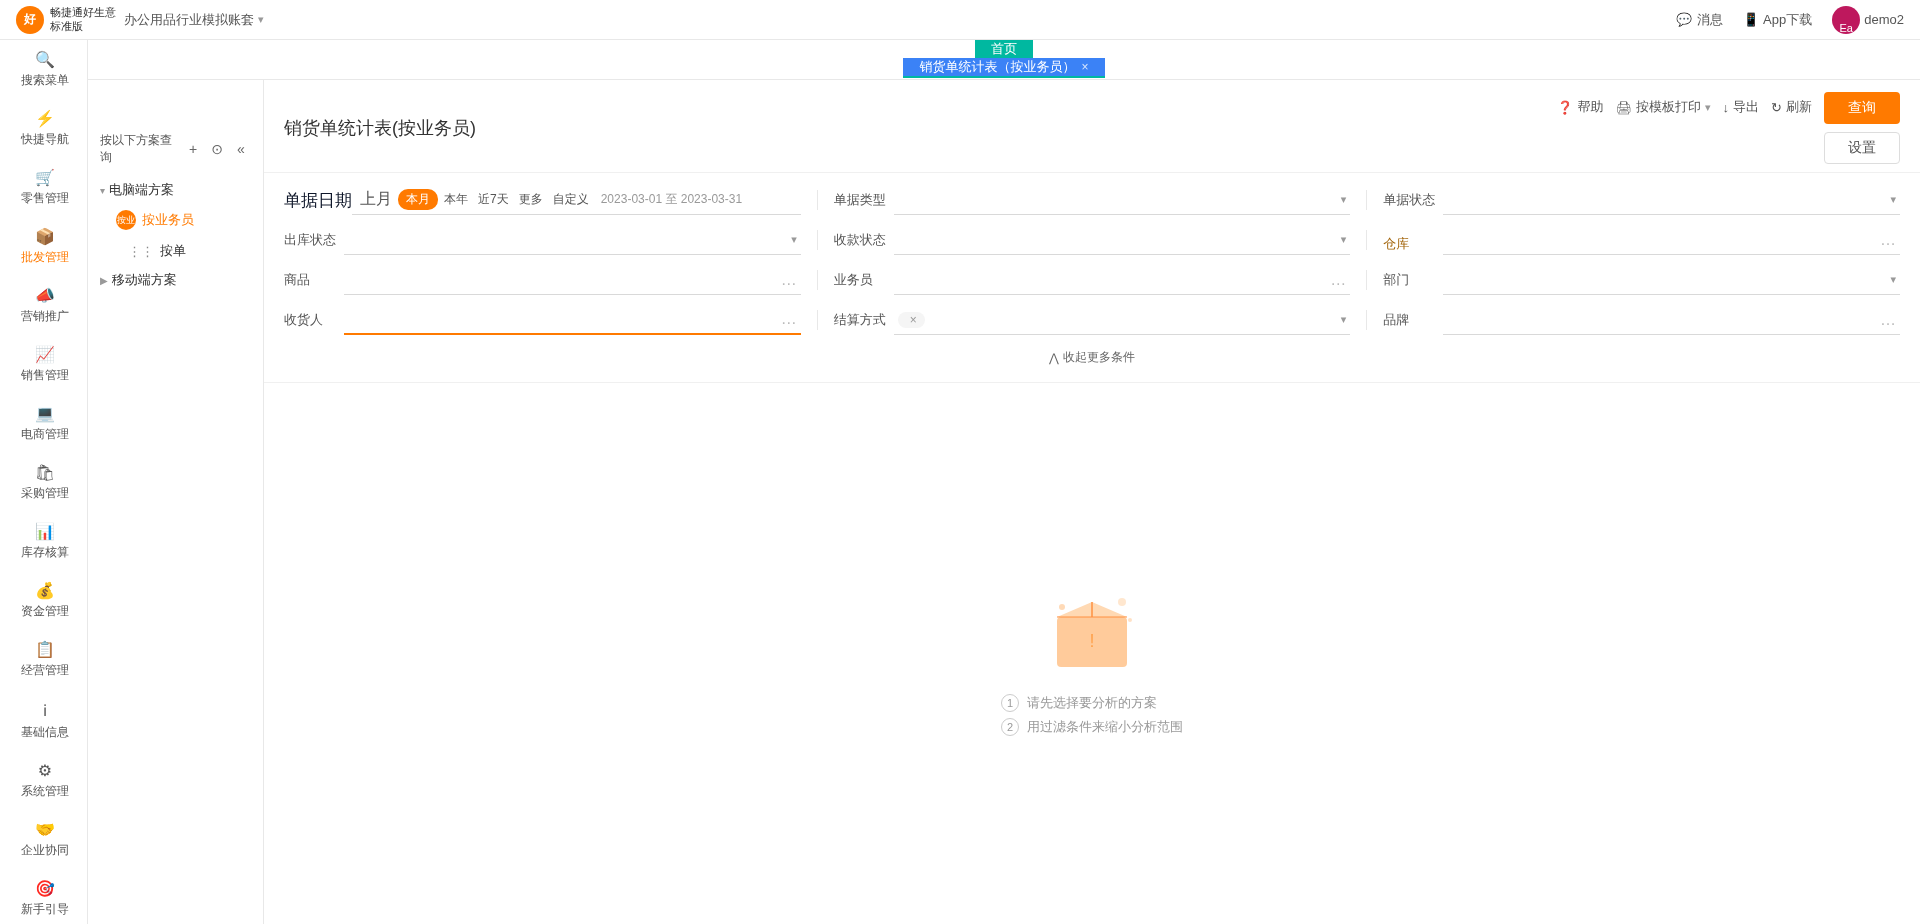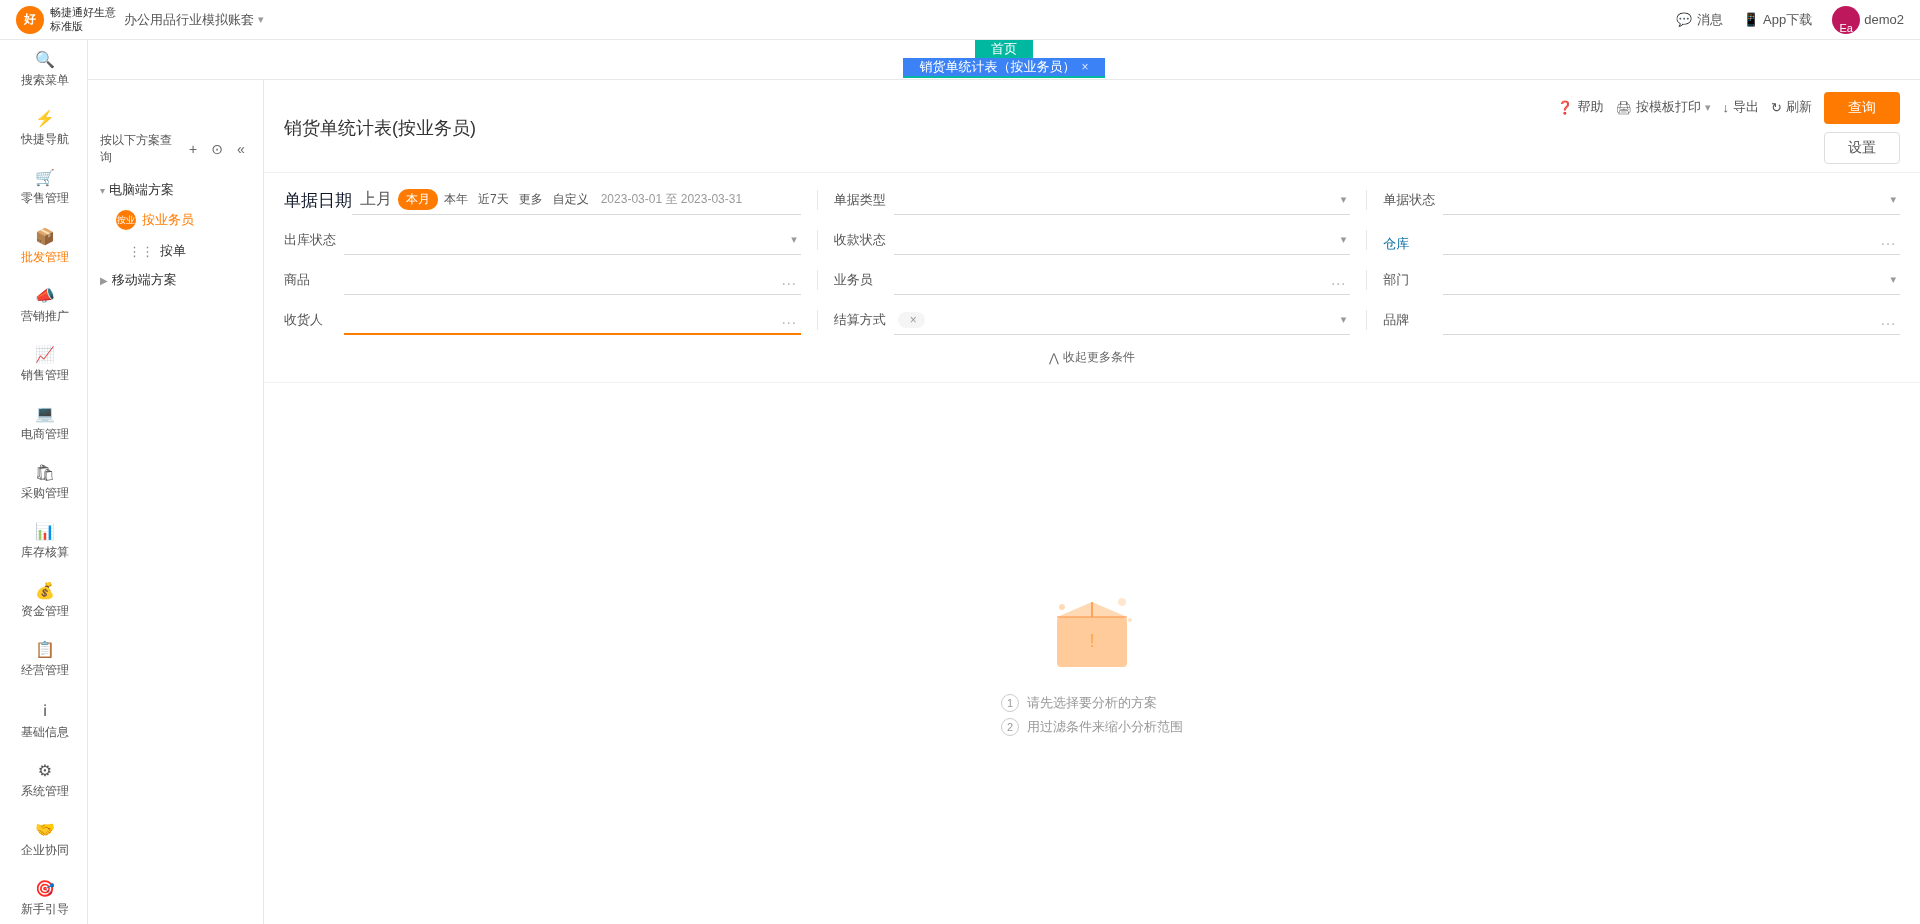--- a/index.html
+++ b/index.html
@@ -298,21 +298,21 @@
             <div style="width:1px;height:20px;background:#e8e8e8;margin:0 16px;"></div>
             <div style="display:flex;align-items:center;flex:1;min-width:0;">
               <span style="min-width:60px;color:#555;font-size:13px;">收款状态</span>
               <div style="display:flex;align-items:center;flex:1;border-bottom:1px solid #d9d9d9;height:30px;padding:0 4px;cursor:pointer;">
                 <span style="flex:1;"></span>
                 <span style="color:#999;font-size:11px;">▾</span>
               </div>
             </div>
             <div style="width:1px;height:20px;background:#e8e8e8;margin:0 16px;"></div>
             <div style="display:flex;align-items:center;flex:1;min-width:0;">
-              <span style="min-width:60px;color:#0369a1;font-size:13px;margin-top:8px;">仓库</span>
+              <span style="min-width:60px;color:#a16207;font-size:13px;margin-top:8px;">仓库</span>
               <div style="display:flex;align-items:center;flex:1;border-bottom:1px solid #d9d9d9;height:30px;padding:0 4px;">
                 <span style="flex:1;"></span>
                 <span style="color:#bbb;font-size:16px;cursor:pointer;">…</span>
               </div>
             </div>
           </div>
 
           <div style="display:flex;align-items:center;margin-bottom:10px;gap:0;">
             <div style="display:flex;align-items:center;flex:1;min-width:0;">
               <span style="min-width:60px;color:#555;font-size:13px;">商品</span>

